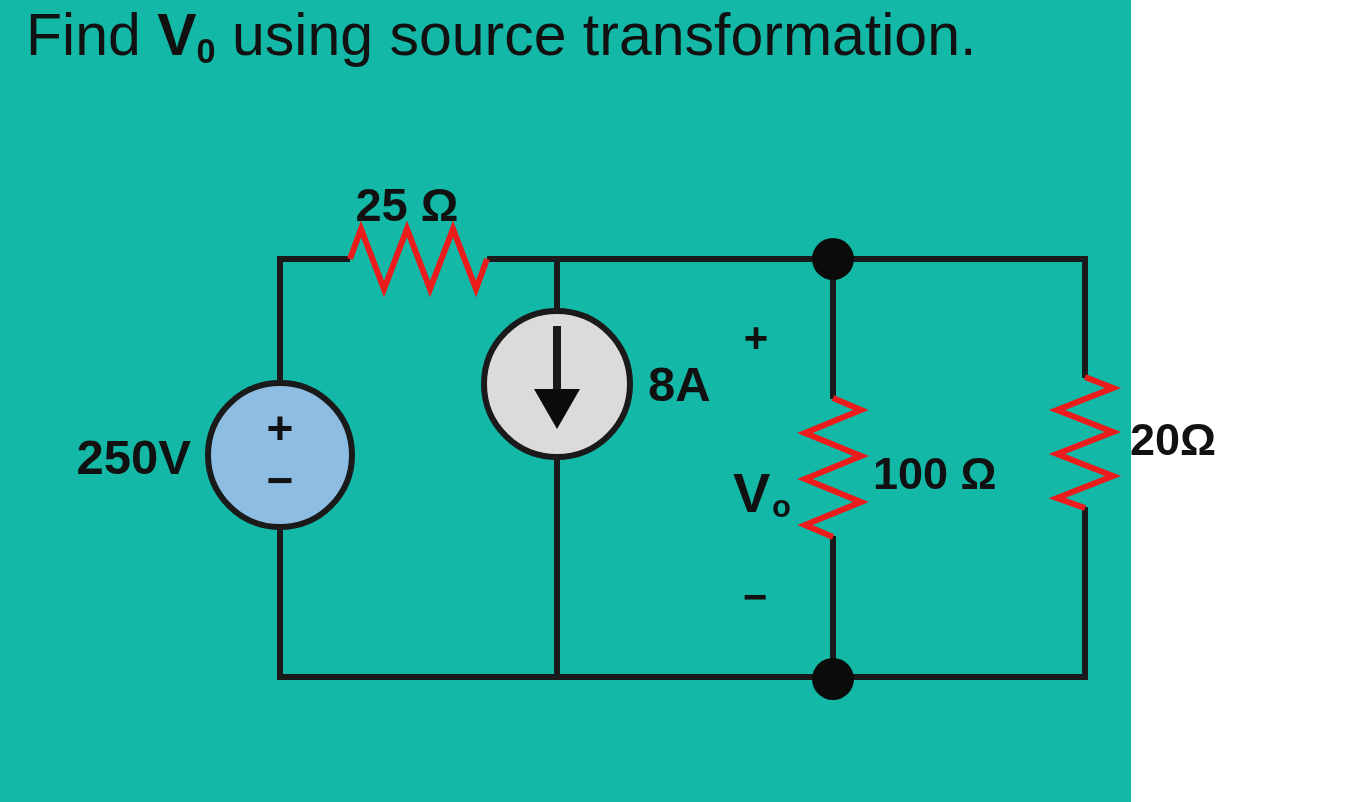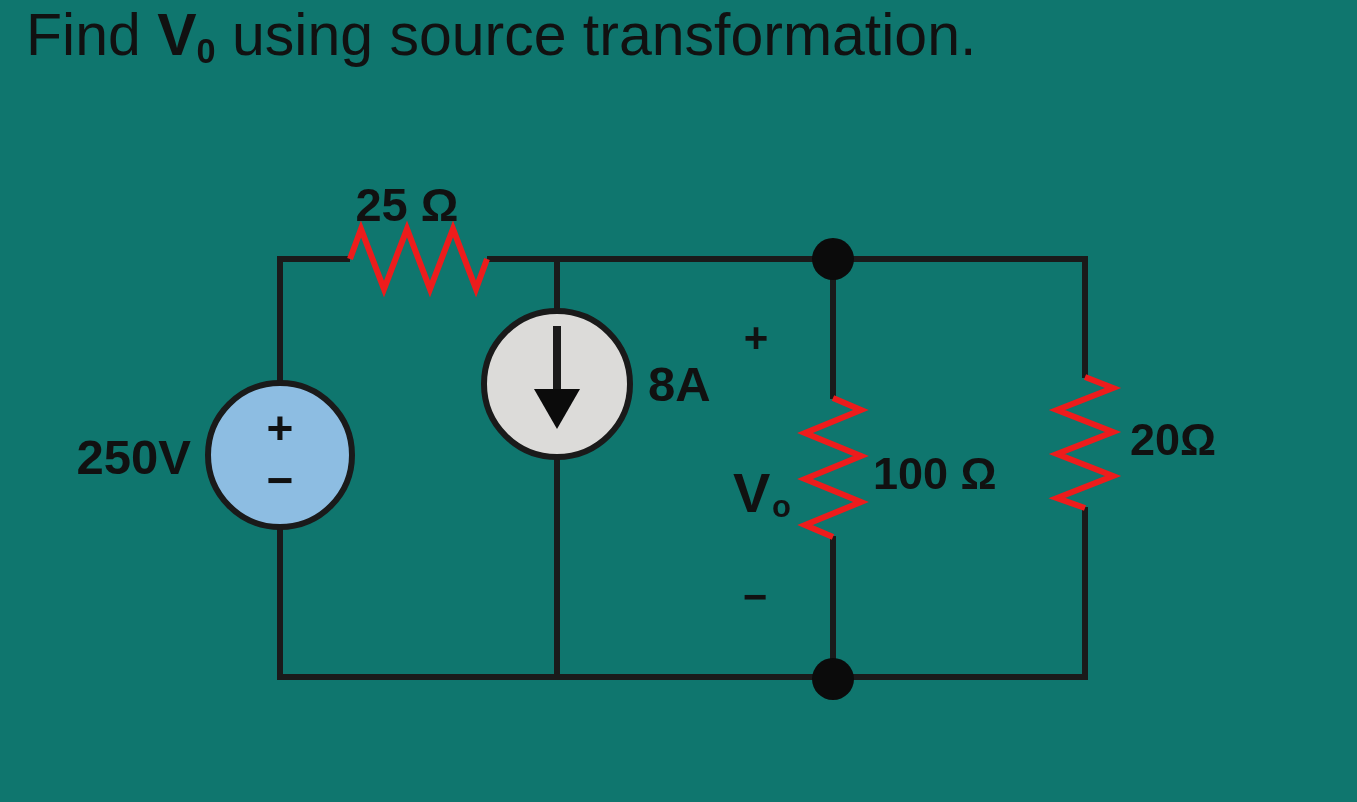--- a/index.html
+++ b/index.html
@@ -6,23 +6,23 @@
     margin: 0;
     padding: 0;
     background: #ffffff;
     width: 1357px;
     height: 802px;
     overflow: hidden;
     font-family: "Liberation Sans", sans-serif;
   }
   .stage {
     position: relative;
-    width: 1357px;
+    width: 1131px;
     height: 802px;
-    background: #0f766e;
+    background: #14b8a6;
   }
   .title {
     position: absolute;
     left: 26px;
     top: 2px;
     font-size: 59px;
     line-height: 1.15;
     color: #111111;
     white-space: nowrap;
   }

